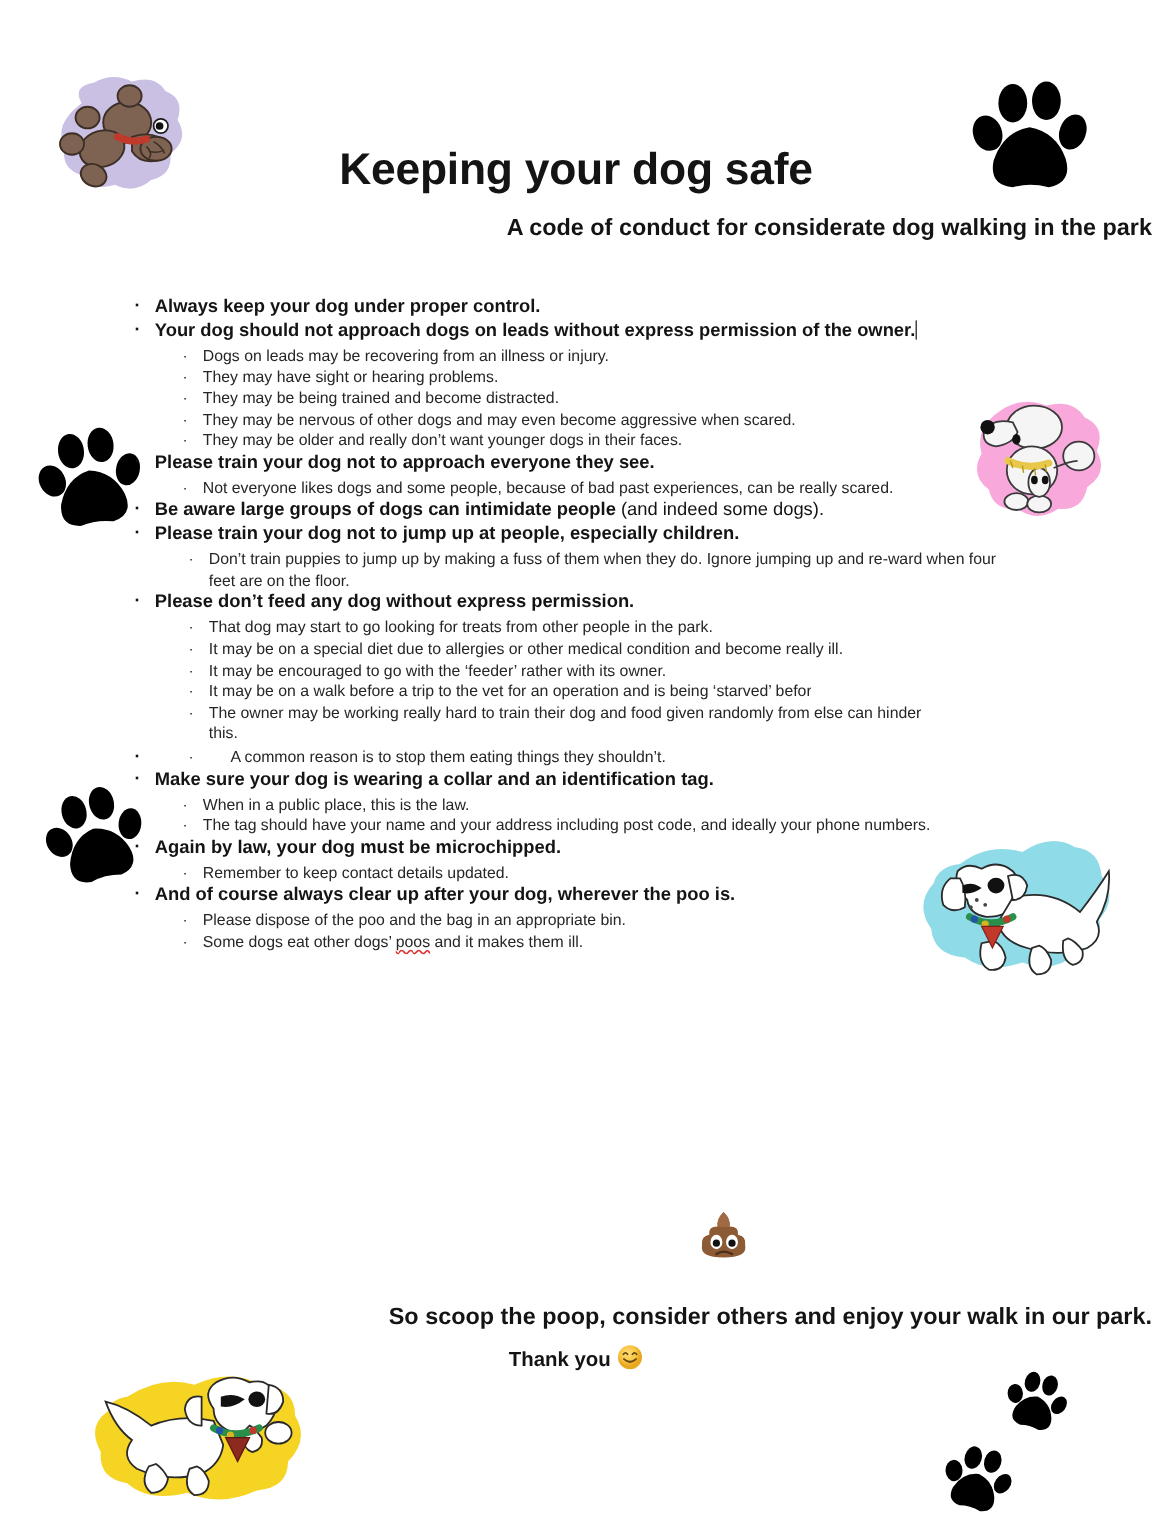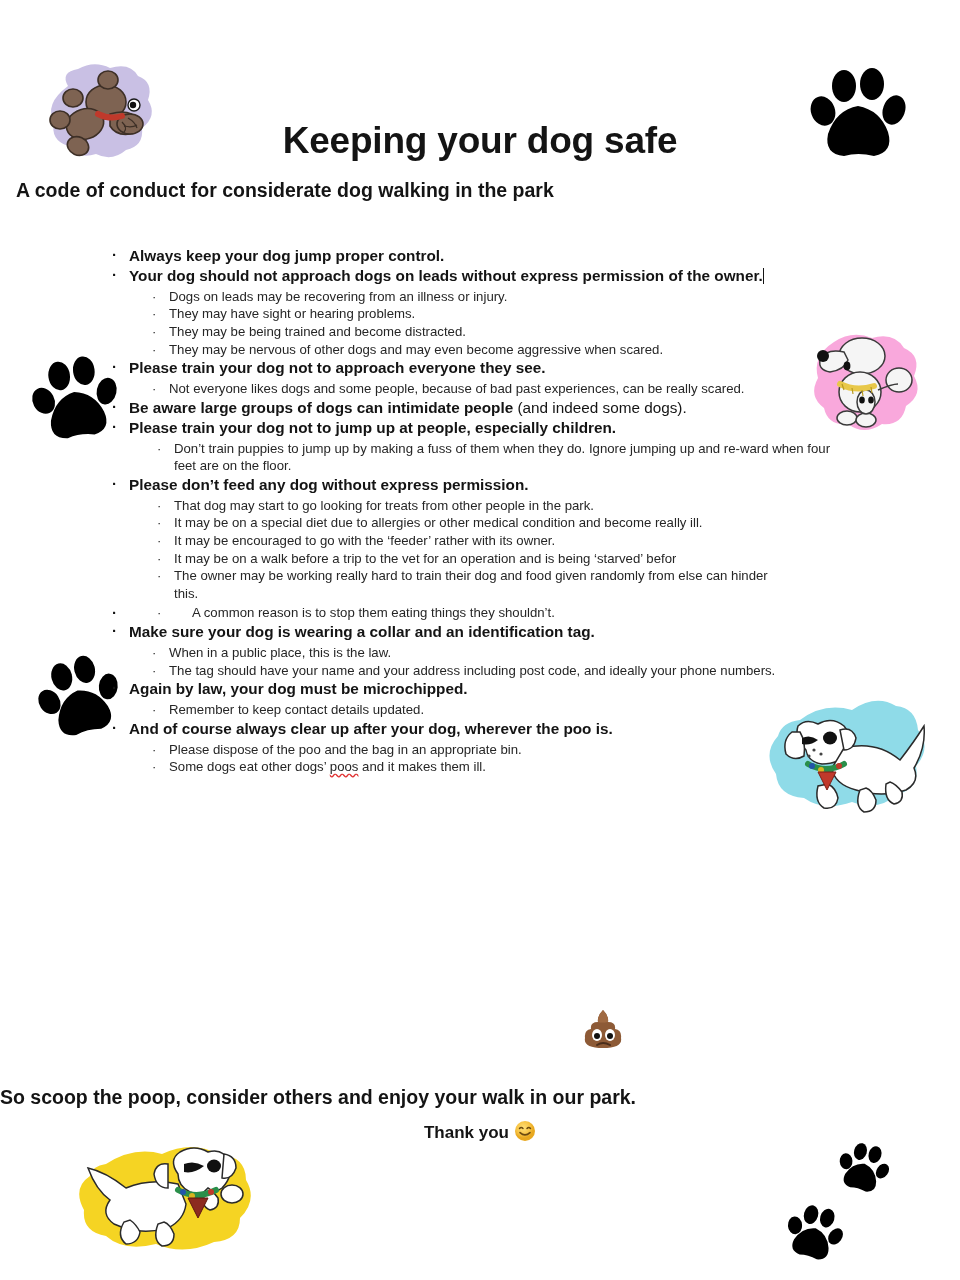--- a/index.html
+++ b/index.html
@@ -18,21 +18,21 @@
 
   
   .title {
     position: absolute; left: 0; top: 120px; width: 960px;
     text-align: center;
     font-size: 37px; font-weight: bold; letter-spacing: -0.2px;
     color: #141414;
   }
   .subtitle {
     position: absolute; left: 0; top: 179px; width: 960px;
-    text-align: left;
+    text-align: right;
     font-size: 19.5px; font-weight: bold;
     color: #141414;
     padding-left: 16px;
   }
 
   
   .content {
     position: absolute; left: 112px; top: 246px;
     width: 740px;
   }
@@ -84,21 +84,21 @@
     display: inline-block;
     width: 1px; height: 16px;
     background: #141414;
     vertical-align: -3px;
     margin-left: 0px;
   }
 
   
   .closing {
     position: absolute; left: 0; top: 1086px; width: 960px;
-    text-align: left;
+    text-align: right;
     font-size: 19.5px; font-weight: bold; color: #141414;
   }
   .thanks {
     position: absolute; left: 0; top: 1120px; width: 960px;
     text-align: center;
     font-size: 17px; font-weight: bold; color: #141414;
   }
   .emoji-inline { vertical-align: -4px; margin-left: 5px; }
 
   
@@ -279,35 +279,35 @@
   </div>
 
   <div class="title">Keeping your dog safe</div>
   <div class="subtitle">A code of conduct for considerate dog walking in the park</div>
 
   <div class="content">
 
     <div class="blk">
       <div class="main-item">
         <span class="bul">·</span>
-        <span>Always keep your dog jump proper control.</span>
+        <span>Always keep your dog under proper control.</span>
       </div>
     </div>
 
     <div class="blk">
       <div class="main-item">
         <span class="bul">·</span>
         <span>Your dog should not approach dogs on leads without express permission of the owner.</span><span class="caret"></span>
       </div>
       <div class="subs">
         <div class="sub-item"><span class="bul">·</span><span>Dogs on leads may be recovering from an illness or injury.</span></div>
         <div class="sub-item"><span class="bul">·</span><span>They may have sight or hearing problems.</span></div>
         <div class="sub-item"><span class="bul">·</span><span>They may be being trained and become distracted.</span></div>
         <div class="sub-item"><span class="bul">·</span><span>They may be nervous of other dogs and may even become aggressive when scared.</span></div>
-        <div class="sub-item"><span class="bul">·</span></div>
+        <div class="sub-item"><span class="bul">·</span><span>They may be older and really don’t want younger dogs in their faces.</span></div>
       </div>
     </div>
 
     <div class="blk">
       <div class="main-item">
         <span class="bul">·</span>
         <span>Please train your dog not to approach everyone they see.</span>
       </div>
       <div class="subs">
         <div class="sub-item"><span class="bul">·</span><span>Not everyone likes dogs and some people, because of bad past experiences, can be really scared.</span></div>

